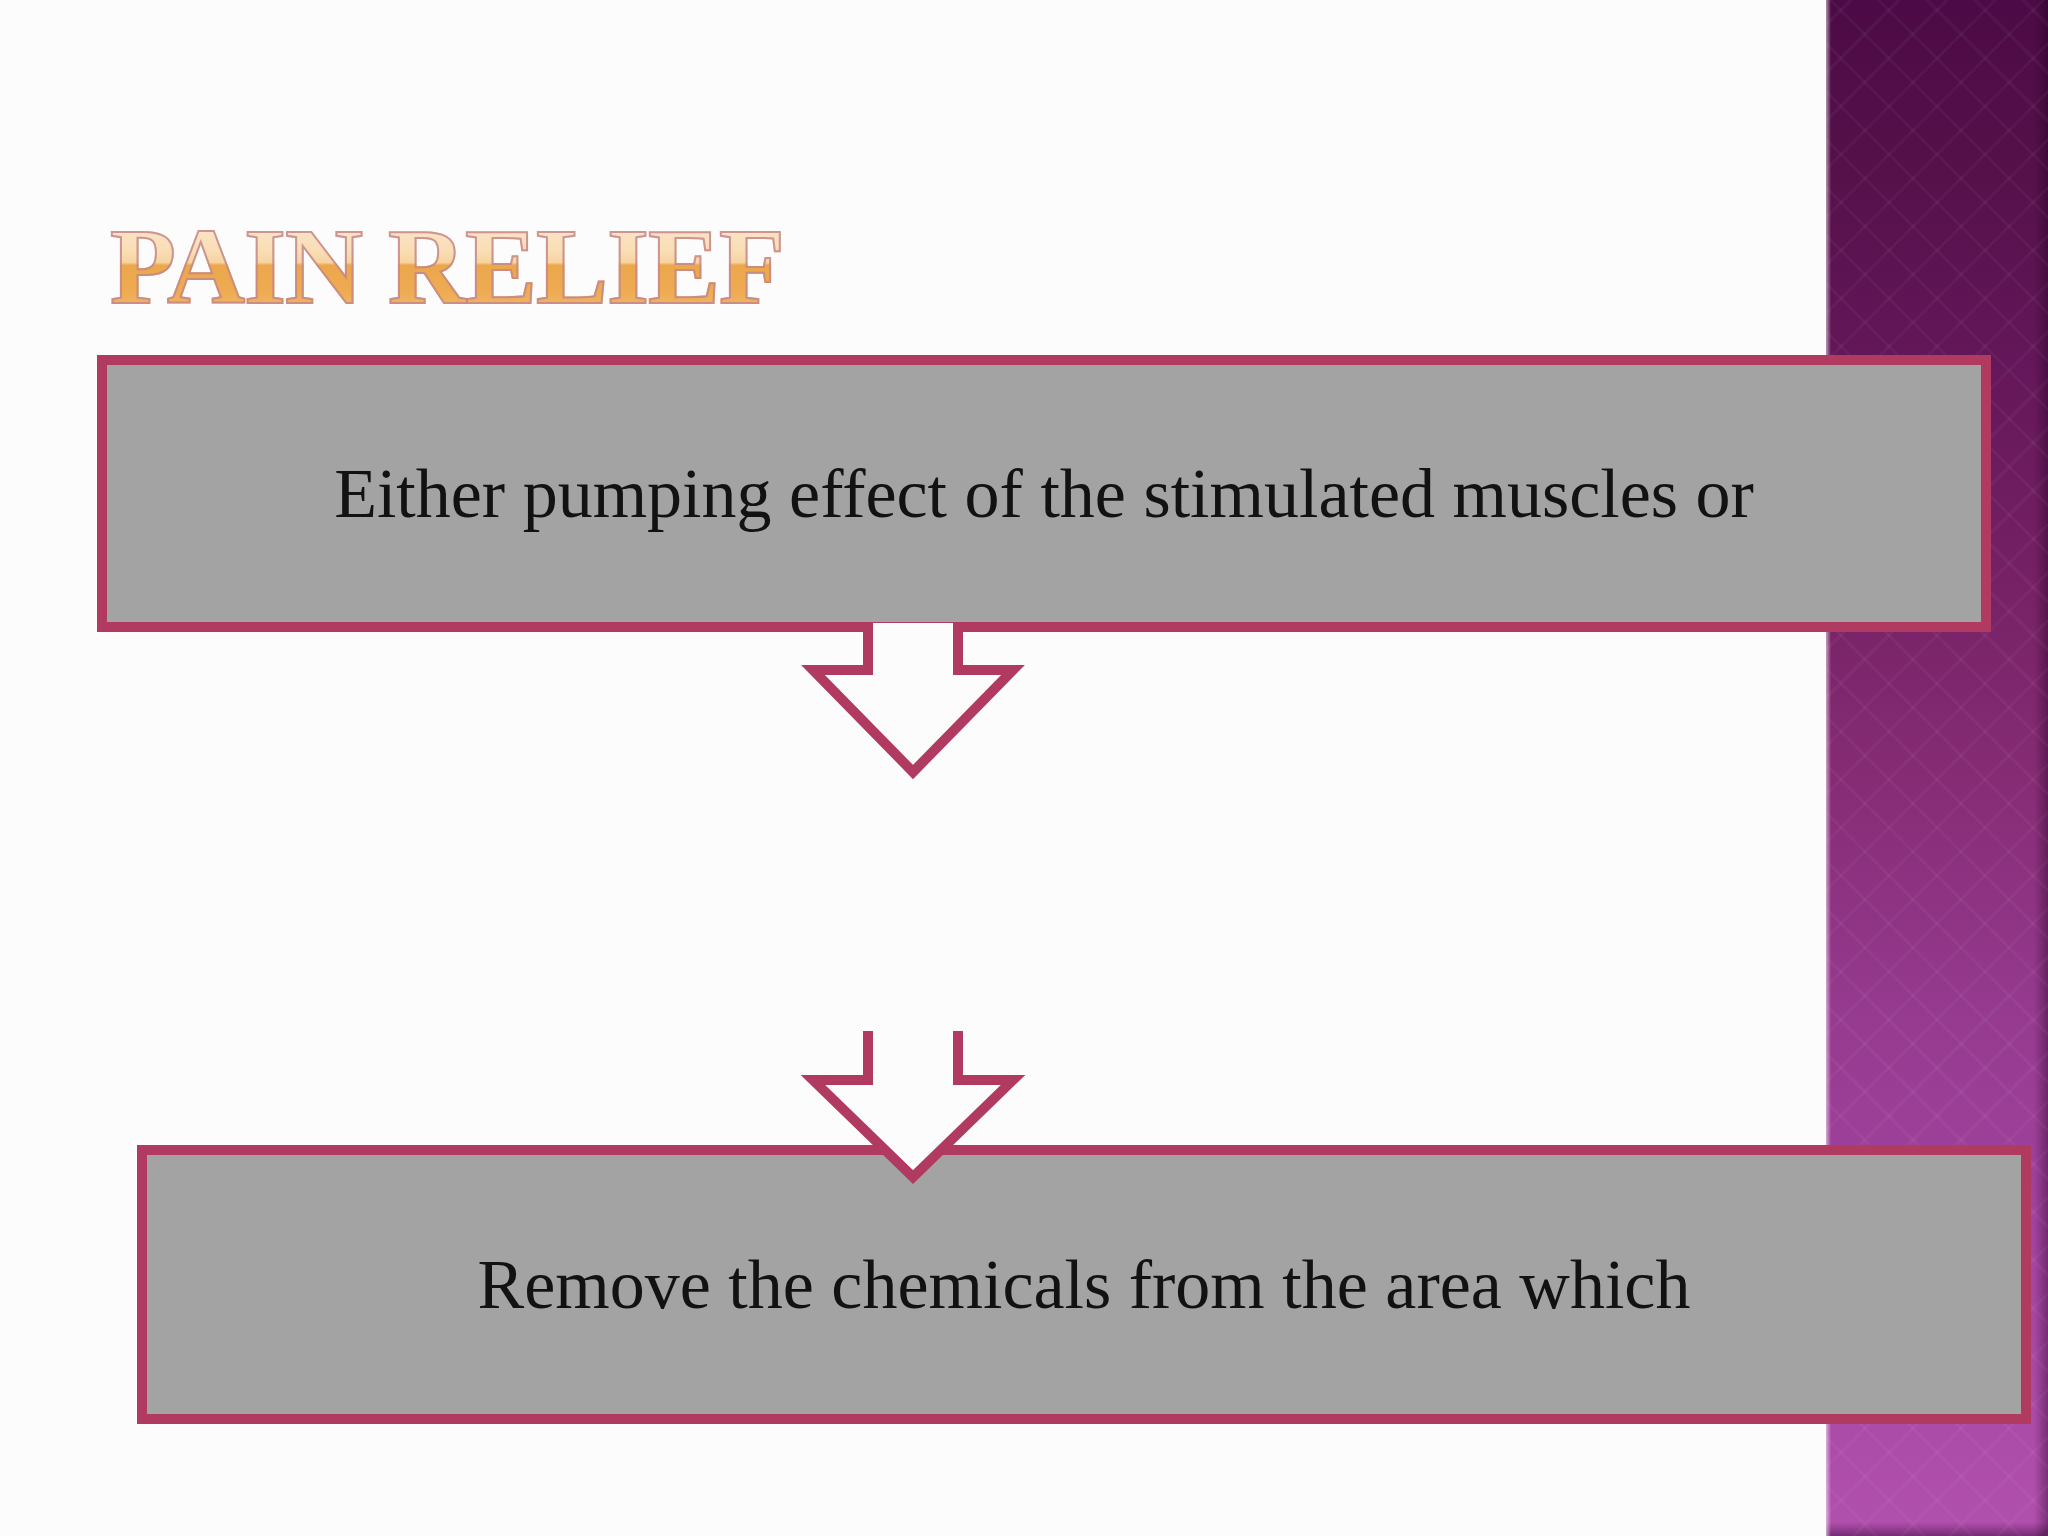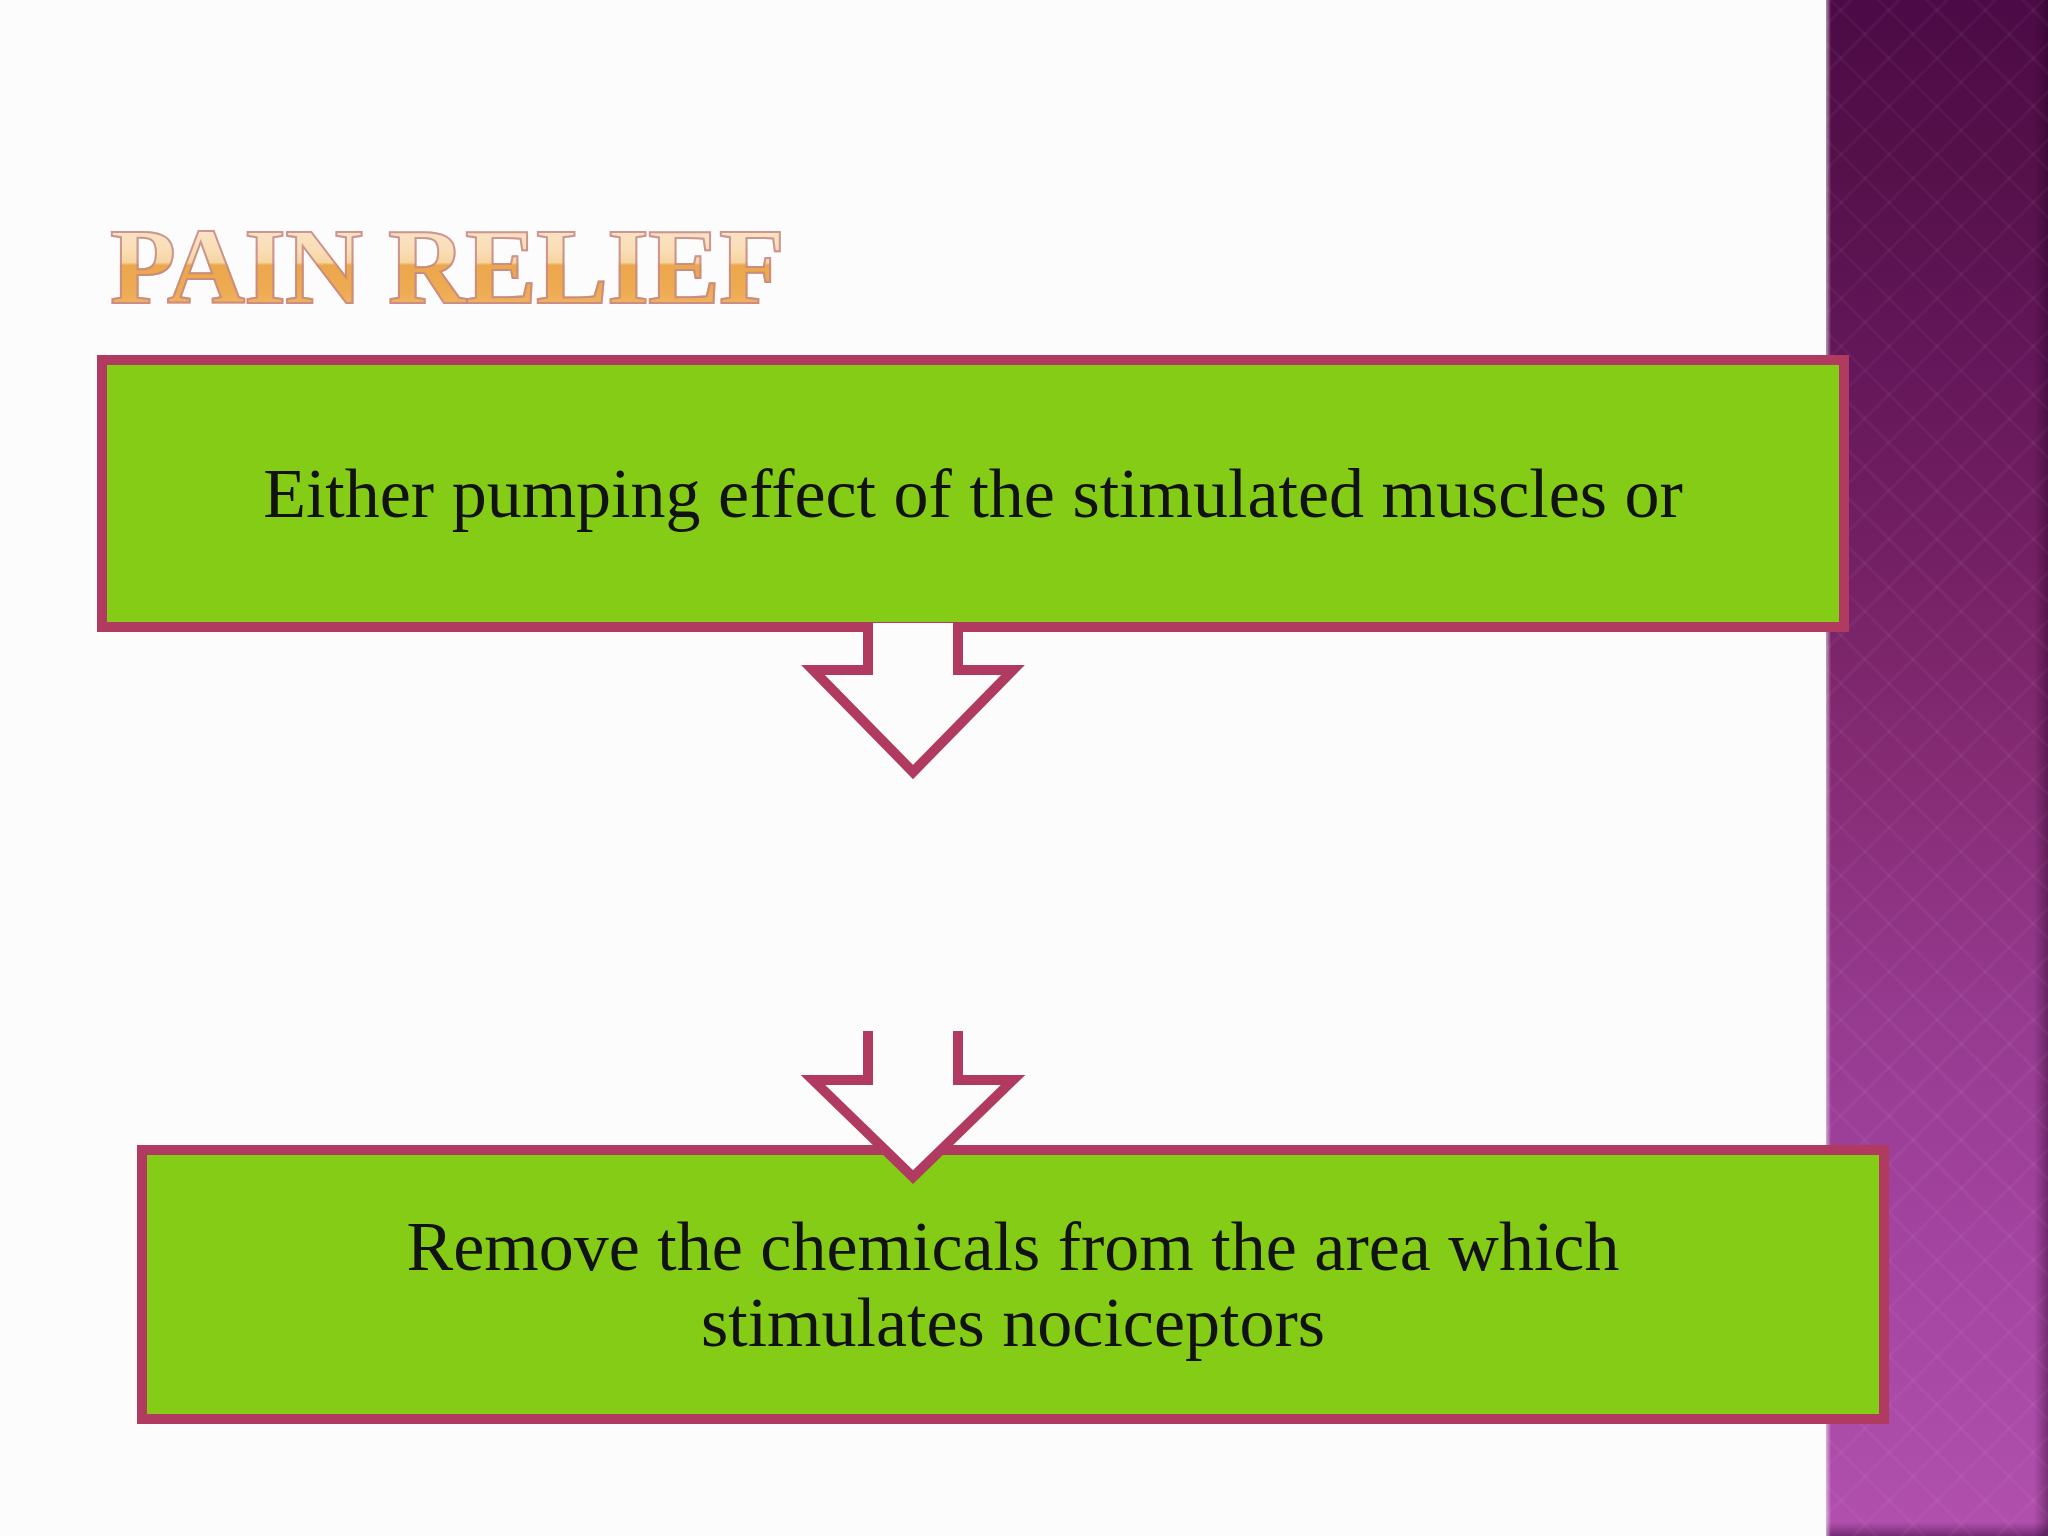--- a/index.html
+++ b/index.html
@@ -40,24 +40,24 @@
     -webkit-background-clip: text;
     background-clip: text;
     color: transparent;
     -webkit-text-stroke: 2px rgba(196, 135, 139, 0.85);
   }
 
   
   .box {
     position: absolute;
     left: 97px;
-    width: 1752px;
+    width: 1894px;
     box-sizing: border-box;
     border: 10px solid #b03a60;
-    background: #84cc16;
+    background: #a3a3a3;
     display: flex;
     flex-direction: column;
     align-items: center;
     justify-content: center;
     text-align: center;
     color: #121212;
     font-size: 70px;
     line-height: 1.08;
     z-index: 1;
   }
@@ -127,21 +127,20 @@
 
   <h1 class="title">PAIN RELIEF</h1>
 
   <div class="box box-1">
     <div class="line">Either pumping effect of the stimulated muscles or</div>
   </div>
 
 
   <div class="box box-3">
     <div class="line">Remove the chemicals from the area which</div>
-    <div class="line">stimulates nociceptors</div>
   </div>
 
   <svg class="arrows" width="2048" height="1536" viewBox="0 0 2048 1536">
     <path d="M 868,623 L 868,670 L 813,670 L 913,772 L 1013,670 L 958,670 L 958,623"></path>
     <path d="M 868,1031 L 868,1080 L 813,1080 L 913,1177 L 1013,1080 L 958,1080 L 958,1031"></path>
   </svg>
 
 </div>
 
 </body></html>

